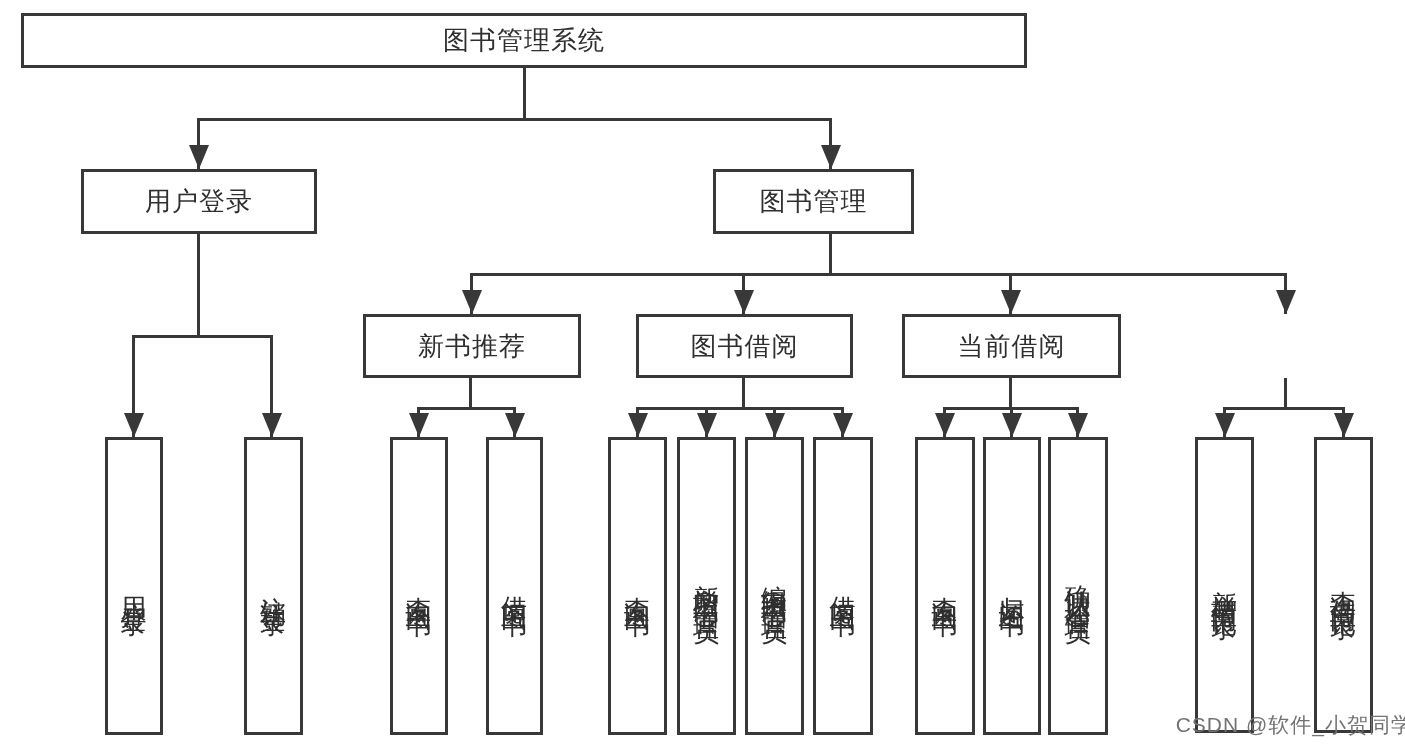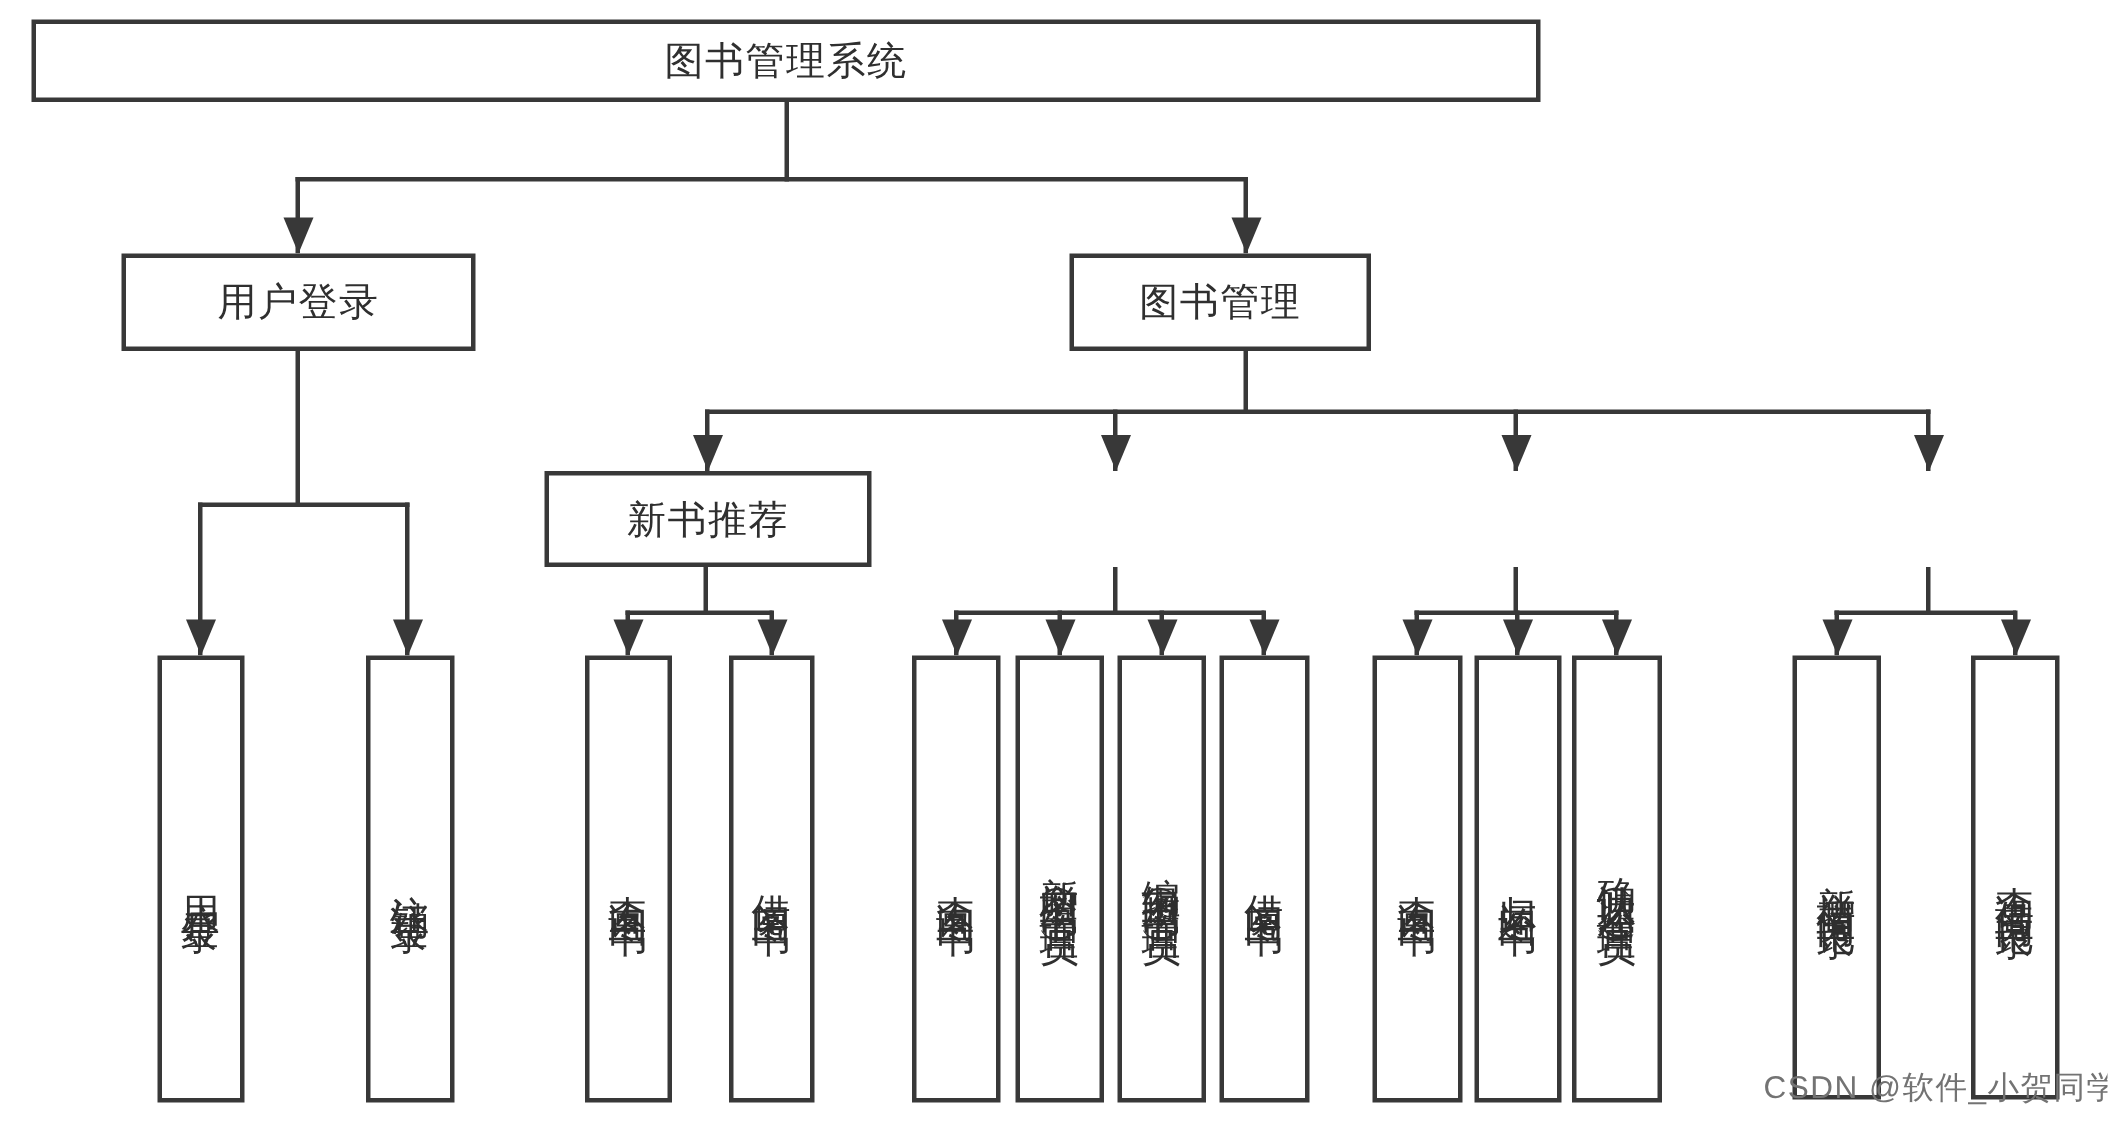--- a/index.html
+++ b/index.html
@@ -95,20 +95,22 @@
   <div class="arrow" style="left:270px;top:335px;height:102px"></div>
 
   <div class="vline" style="left:829px;top:234px;height:42px"></div>
   <div class="hline" style="left:470px;top:273px;width:817px"></div>
   <div class="arrow" style="left:470px;top:273px;height:41px"></div>
   <div class="arrow" style="left:742px;top:273px;height:41px"></div>
   <div class="arrow" style="left:1009px;top:273px;height:41px"></div>
   <div class="arrow" style="left:1284px;top:273px;height:41px"></div>
 
   <div class="box h" style="left:363px;top:314px;width:218px;height:64px">新书推荐</div>
+  <div class="box h" style="left:636px;top:314px;width:217px;height:64px">图书借阅</div>
+  <div class="box h" style="left:902px;top:314px;width:219px;height:64px">当前借阅</div>
 
   <div class="vline" style="left:469px;top:378px;height:32px"></div>
   <div class="hline" style="left:417px;top:407px;width:98px"></div>
   <div class="arrow" style="left:417px;top:407px;height:30px"></div>
   <div class="arrow" style="left:513px;top:407px;height:30px"></div>
 
   <div class="vline" style="left:742px;top:378px;height:32px"></div>
   <div class="hline" style="left:636px;top:407px;width:207px"></div>
   <div class="arrow" style="left:636px;top:407px;height:30px"></div>
   <div class="arrow" style="left:705px;top:407px;height:30px"></div>

